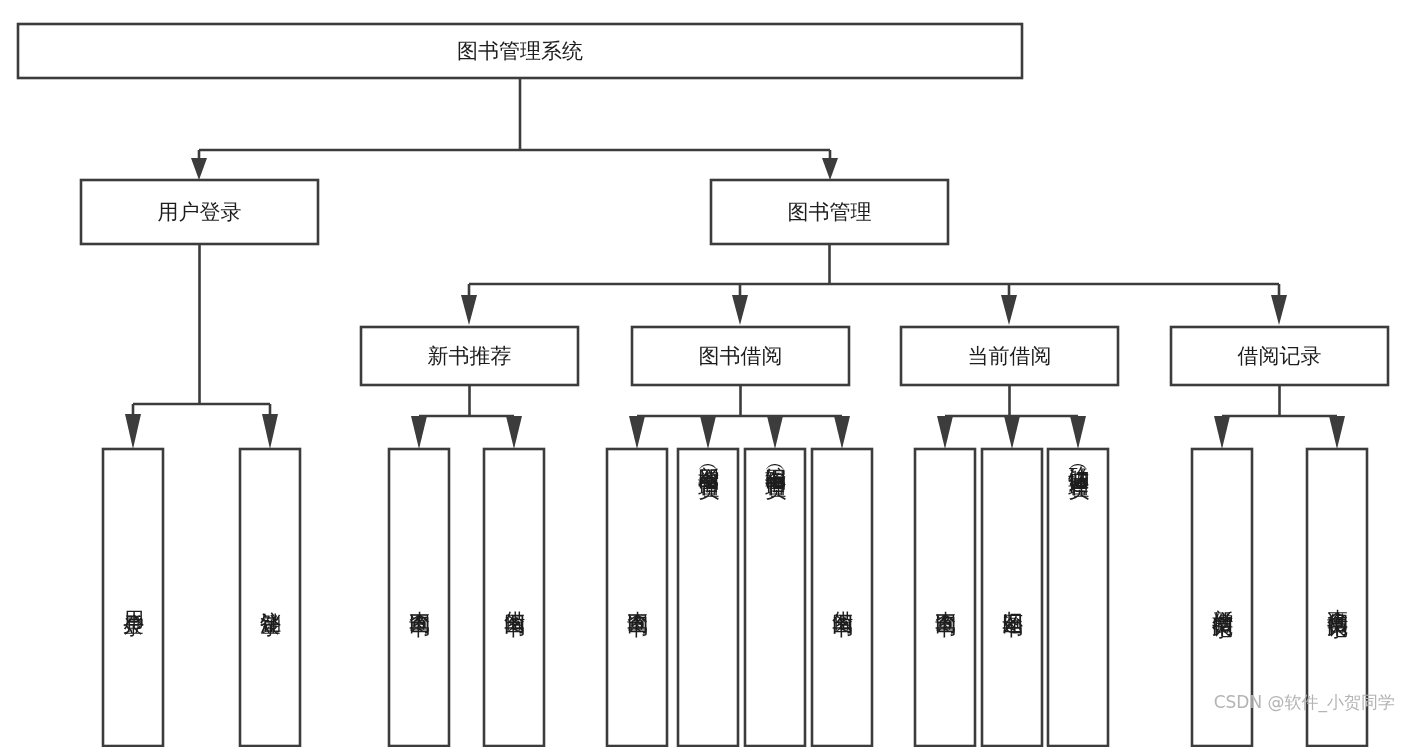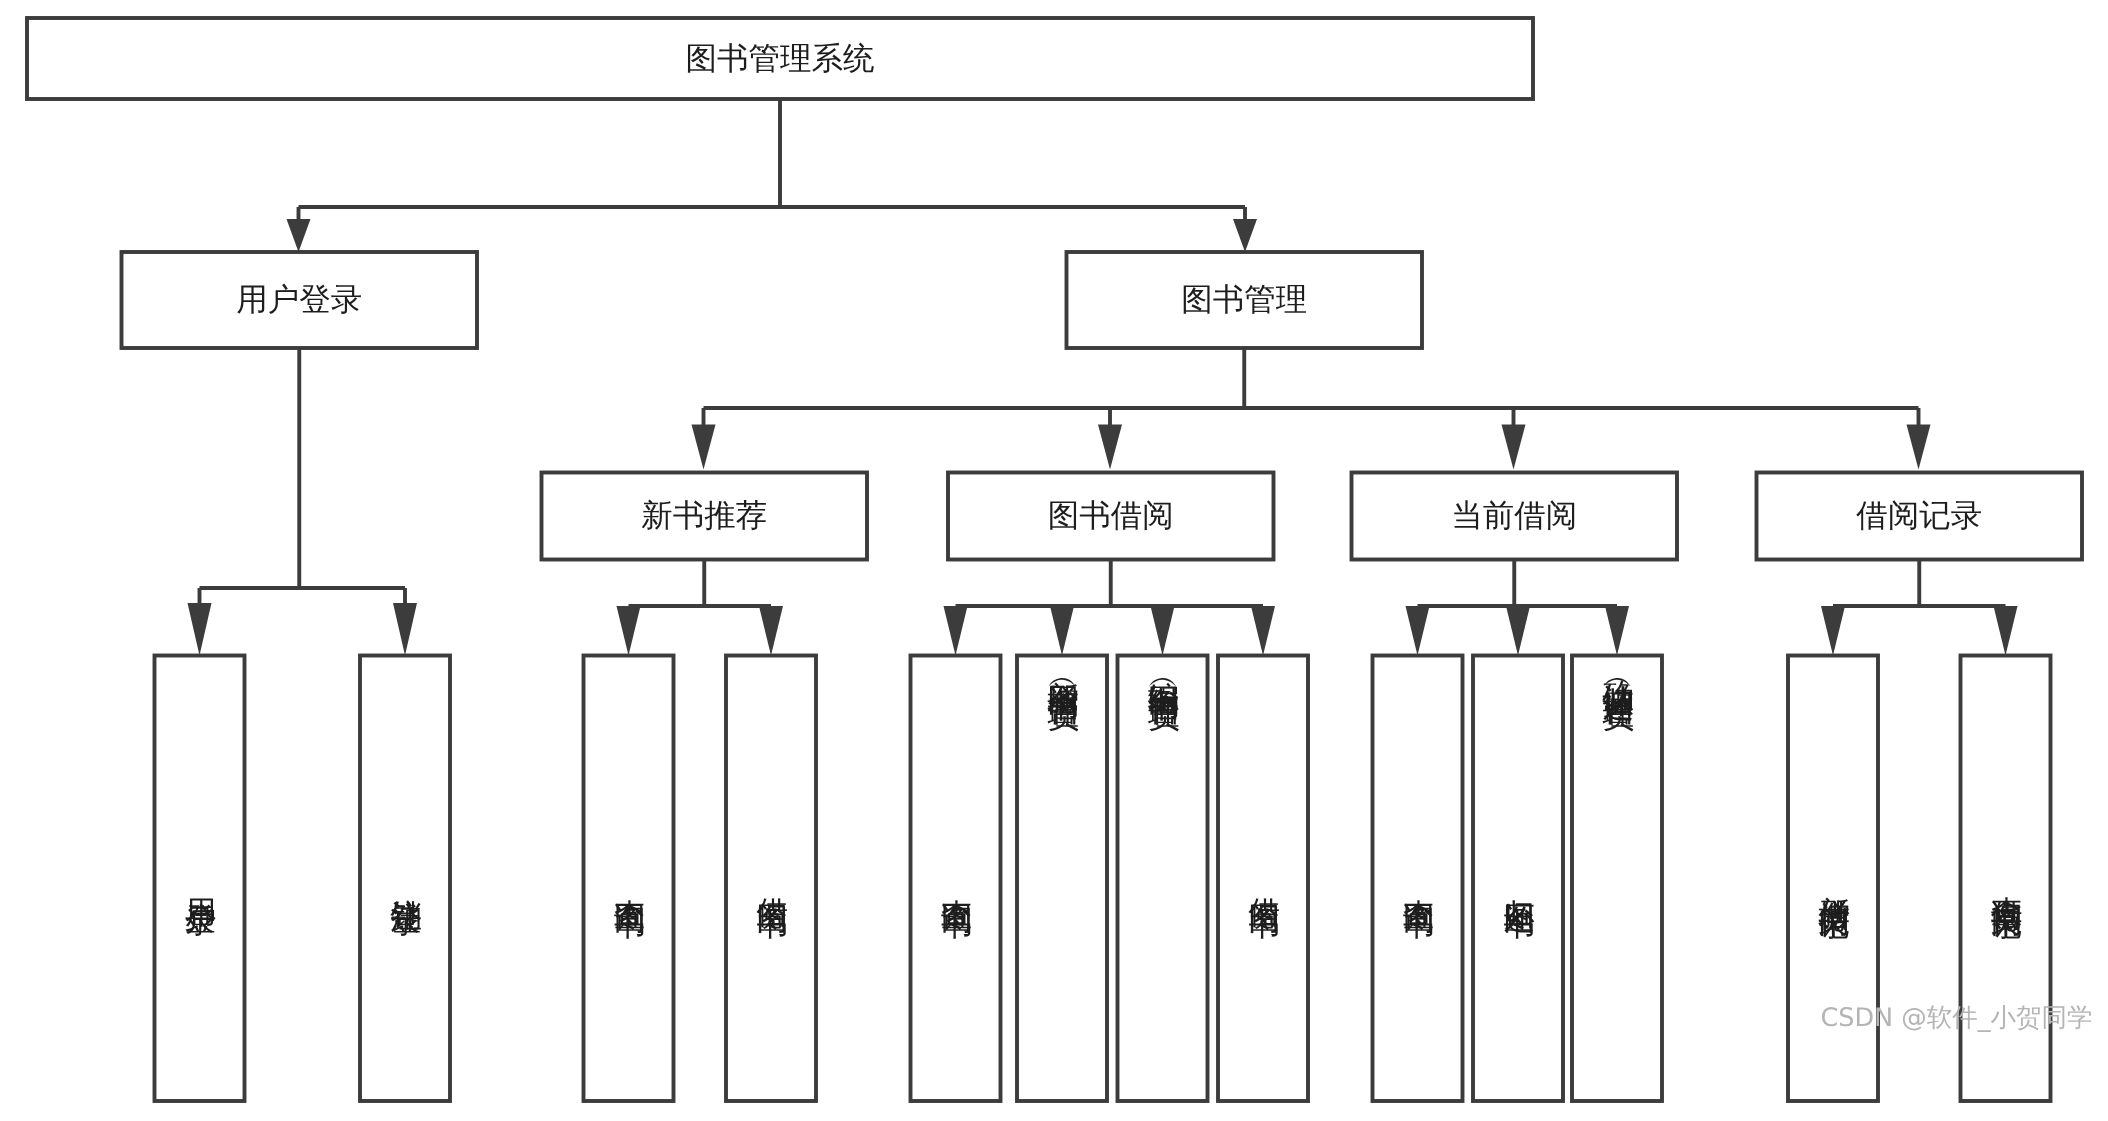--- a/index.html
+++ b/index.html
@@ -11,20 +11,21 @@
     width: 1405px;
     height: 747px;
     font-family: "DejaVu Sans", "Liberation Sans", sans-serif;
     overflow: hidden;
   }
   #diagram-root {
     position: relative;
     width: 1405px;
     height: 708px;
     background: #ffffff;
+    margin-top: 12px;
   }
   svg.flow {
     position: absolute;
     top: 0;
     left: 0;
     width: 1405px;
     height: 747px;
     display: block;
   }
   .node-box {
@@ -71,21 +72,21 @@
     font-size: 21px;
     line-height: 1.12;
     color: #1d1d1d;
     letter-spacing: 2px;
     white-space: nowrap;
     text-align: center;
   }
   .watermark {
     position: absolute;
     right: 10px;
-    bottom: 18px;
+    bottom: 6px;
     font-family: "DejaVu Sans", "Liberation Sans", sans-serif;
     font-size: 17px;
     color: #b4b4b4;
     white-space: nowrap;
     user-select: none;
   }
 </style>
 </head>
 <body>
 

